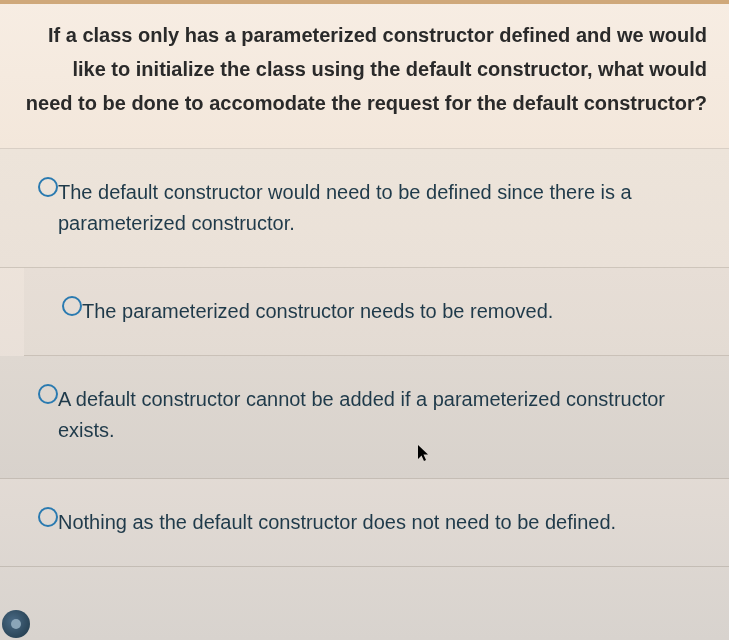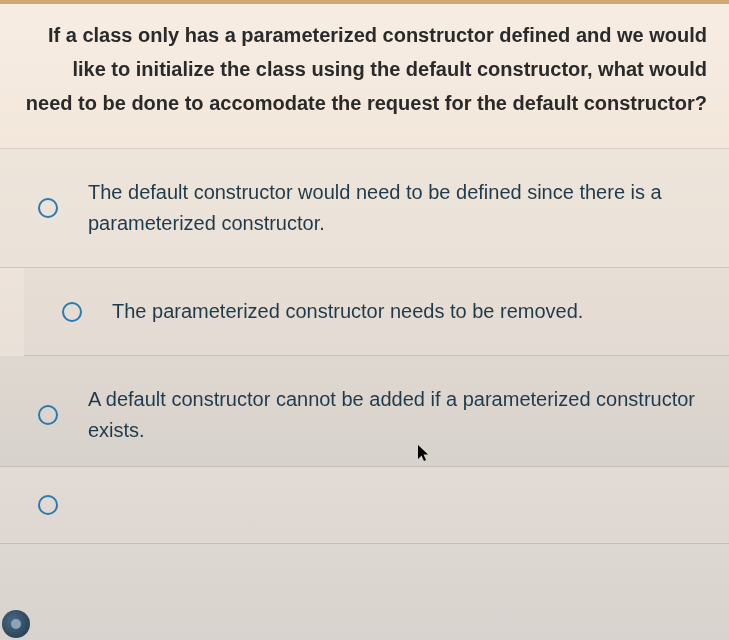--- a/index.html
+++ b/index.html
@@ -27,41 +27,40 @@
       text-align: right;
     }
     .question-text {
       font-size: 20px;
       font-weight: bold;
       color: #2a2a2a;
       line-height: 1.7;
     }
     .option-row {
       display: flex;
-      align-items: center;
       padding: 28px 30px 28px 38px;
       border-bottom: 1px solid rgba(150,140,130,0.35);
-      gap: 30px;
+      gap: 0;
       cursor: pointer;
     }
     .option-row:nth-child(2) {
       background: linear-gradient(180deg, #f2e8de 0%, #efe5db 100%);
       padding-top: 38px;
       padding-bottom: 34px;
     }
     .option-row:nth-child(3) {
       background: linear-gradient(180deg, #ede4da 0%, #eae1d8 100%);
     }
     .option-row:nth-child(4) {
       background: linear-gradient(180deg, #e7ded6 0%, #e3dbd3 100%);
       margin-left: 24px;
     }
     .option-row:nth-child(5) {
       background: linear-gradient(180deg, #dfd8d1 0%, #d8d2cc 100%);
-      padding-bottom: 20px;
+      padding-bottom: 32px;
     }
     .radio-circle {
       width: 20px;
       height: 20px;
       min-width: 20px;
       border: 2.5px solid #2a7ab0;
       border-radius: 50%;
       background: transparent;
       flex-shrink: 0;
     }
@@ -127,20 +126,21 @@
     <div class="option-text">The parameterized constructor needs to be removed.</div>
   </div>
 
   <div class="option-row">
     <div class="radio-circle"></div>
     <div class="option-text">A default constructor cannot be added if a parameterized constructor exists.</div>
   </div>
 
   <div class="option-row">
     <div class="radio-circle"></div>
+    <div class="option-text">Nothing as the default constructor does not need to be defined.</div>
   </div>
 
   <div class="cursor-arrow">
     <svg width="14" height="18" viewBox="0 0 14 18">
       <path d="M0,0 L0,14 L3.5,10.5 L6,16 L8,15 L5.5,9.5 L10,9.5 Z" fill="#000"></path>
     </svg>
   </div>
 
   <div class="corner-widget">
     <div class="corner-widget-inner"></div>

